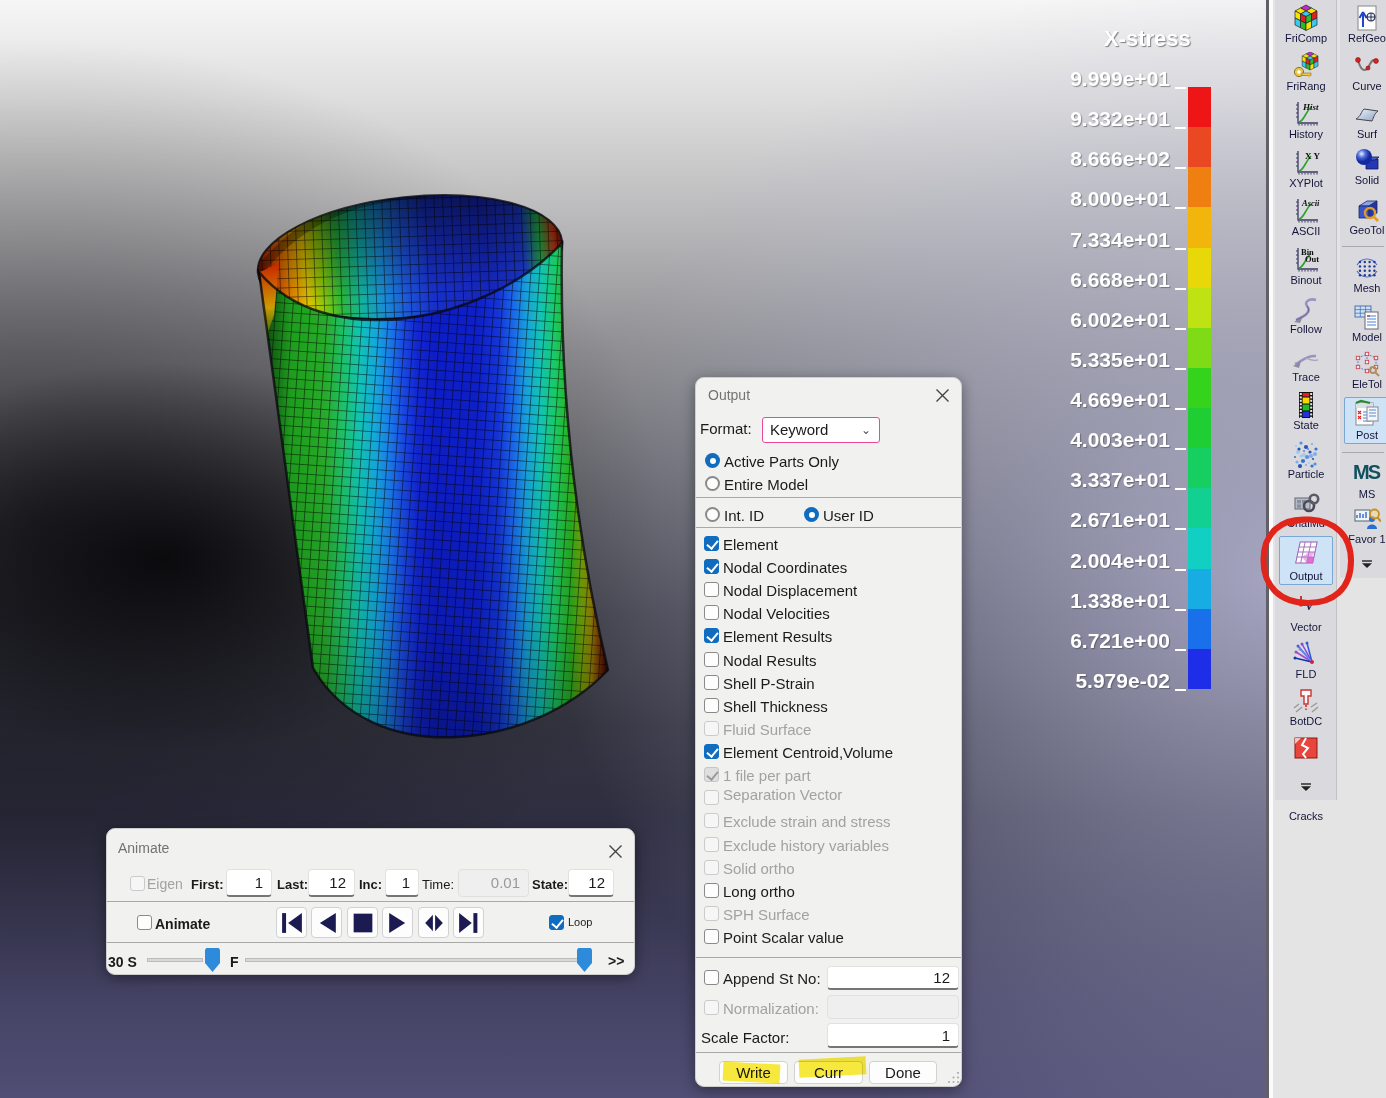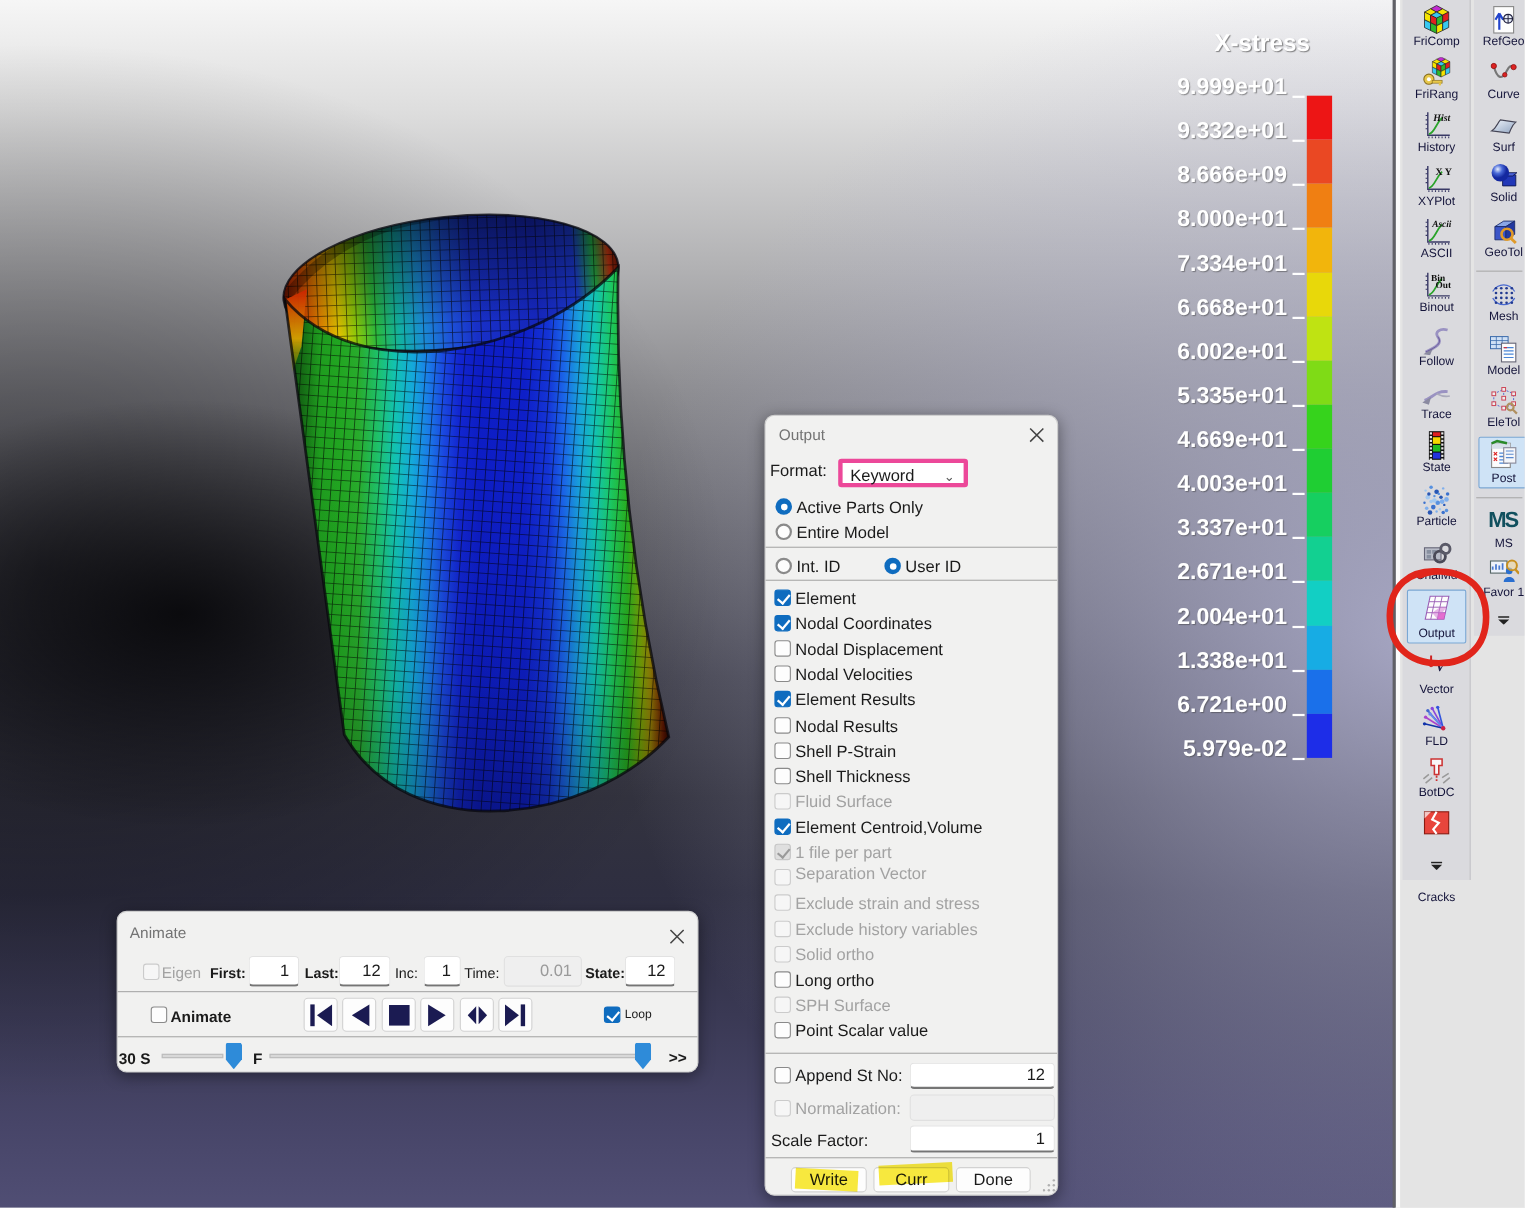--- a/index.html
+++ b/index.html
@@ -141,21 +141,21 @@
       <path d="M260,272 L279,263 L274,315 L266,338 Z" fill="url(#wedgeL)" opacity=".95"></path>
       <path d="M259,272 C325,352 485,325 562,243 Q558,460 608,670 C530,752 370,768 313,668 Z" fill="none" stroke="#07070c" stroke-opacity=".75" stroke-width="2.5"></path>
     </g>
   </svg>
   <div class="lg-title">X-stress</div>
   <div id="legend">
       <div class="lg-lab" style="left:1052px;top:67px;">9.999e+01</div>
       <div class="lg-tick" style="left:1175px;top:87px;"></div>
       <div class="lg-lab" style="left:1052px;top:107.13px;">9.332e+01</div>
       <div class="lg-tick" style="left:1175px;top:127.13px;"></div>
-      <div class="lg-lab" style="left:1052px;top:147.26px;">8.666e+09</div>
+      <div class="lg-lab" style="left:1052px;top:147.26px;">8.666e+02</div>
       <div class="lg-tick" style="left:1175px;top:167.26px;"></div>
       <div class="lg-lab" style="left:1052px;top:187.39000000000001px;">8.000e+01</div>
       <div class="lg-tick" style="left:1175px;top:207.39000000000001px;"></div>
       <div class="lg-lab" style="left:1052px;top:227.52px;">7.334e+01</div>
       <div class="lg-tick" style="left:1175px;top:247.52px;"></div>
       <div class="lg-lab" style="left:1052px;top:267.65px;">6.668e+01</div>
       <div class="lg-tick" style="left:1175px;top:287.65px;"></div>
       <div class="lg-lab" style="left:1052px;top:307.78000000000003px;">6.002e+01</div>
       <div class="lg-tick" style="left:1175px;top:327.78000000000003px;"></div>
       <div class="lg-lab" style="left:1052px;top:347.91px;">5.335e+01</div>
@@ -511,21 +511,21 @@
         <polygon points="1,3.2 11,3.2 6,8" fill="#222"></polygon>
       </svg>
     </div>
 
   <div class="dlg" id="odlg" style="left:695px;top:377px;width:267px;height:710px;">
     <div class="dtitle" style="left:12px;top:9px;">Output</div>
     <svg style="position:absolute;left:239px;top:10px;" width="15" height="15" viewBox="0 0 15 15">
         <path d="M1.5,1.5 L13.5,13.5 M13.5,1.5 L1.5,13.5" stroke="#444" stroke-width="1.4"></path>
       </svg>
     <div class="lab" style="left:4px;top:42px;">Format:</div>
-    <div class="fld" style="left:66px;top:39px;width:118px;height:26px;border-radius:3px;border:4px solid #ec4899;text-align:left;"><span style="margin-left:7px;line-height:24px;">Keyword</span><span style="position:absolute;right:8px;top:0px;color:#555;font-size:12px;line-height:24px;">⌄</span></div>
+    <div class="fld" style="left:66px;top:39px;width:118px;height:26px;border-radius:3px;border:1px solid #ec4899;text-align:left;"><span style="margin-left:7px;line-height:24px;">Keyword</span><span style="position:absolute;right:8px;top:0px;color:#555;font-size:12px;line-height:24px;">⌄</span></div>
     <div class="rb sel" style="left:9px;top:75px;"></div>
       <div class="lab" style="left:28px;top:75px;">Active Parts Only</div>
     <div class="rb" style="left:9px;top:98px;"></div>
       <div class="lab" style="left:28px;top:98px;">Entire Model</div>
     <div class="sep" style="top:119px;"></div>
     <div class="rb" style="left:9px;top:129px;"></div>
       <div class="lab" style="left:28px;top:129px;">Int. ID</div>
     <div class="rb sel" style="left:108px;top:129px;"></div>
       <div class="lab" style="left:127px;top:129px;">User ID</div>
     <div class="sep" style="top:149px;"></div>
@@ -596,21 +596,21 @@
     <div class="dtitle" style="left:11px;top:11px;">Animate</div>
     <svg style="position:absolute;left:501px;top:15px;" width="15" height="15" viewBox="0 0 15 15">
         <path d="M1.5,1.5 L13.5,13.5 M13.5,1.5 L1.5,13.5" stroke="#444" stroke-width="1.4"></path>
       </svg>
     <div class="cb dis" style="left:23px;top:47px;"></div>
       <div class="lab dis-t" style="left:40px;top:47px;font-size:14px;">Eigen</div>
     <div class="lab" style="left:84px;top:48px;font-weight:bold;font-size:13px;">First:</div>
     <div class="fld" style="left:119px;top:40px;width:46px;height:28px;line-height:26px;padding-right:8px;">1</div>
     <div class="lab" style="left:170px;top:48px;font-weight:bold;font-size:13px;">Last:</div>
     <div class="fld" style="left:201px;top:40px;width:47px;height:28px;line-height:26px;padding-right:8px;">12</div>
-    <div class="lab" style="left:252px;top:48px;font-weight:normal;font-size:13px;">Inc:</div>
+    <div class="lab" style="left:252px;top:48px;font-weight:bold;font-size:13px;">Inc:</div>
     <div class="fld" style="left:278px;top:40px;width:34px;height:28px;line-height:26px;padding-right:8px;">1</div>
     <div class="lab" style="left:315px;top:48px;font-weight:normal;font-size:13px;">Time:</div>
     <div class="fld dis" style="left:351px;top:40px;width:71px;height:28px;line-height:26px;padding-right:8px;">0.01</div>
     <div class="lab" style="left:425px;top:48px;font-weight:bold;font-size:13px;">State:</div>
     <div class="fld" style="left:461px;top:40px;width:46px;height:28px;line-height:26px;padding-right:8px;">12</div>
     <div class="sep" style="top:72px;"></div>
     <div class="cb" style="left:30px;top:86px;"></div>
       <div class="lab" style="left:48px;top:87px;font-weight:bold;font-size:14px;">Animate</div>
     <div id="pbtns">
         <div class="btn pbi" style="left:169px;top:78px;width:31px;height:31px;">

